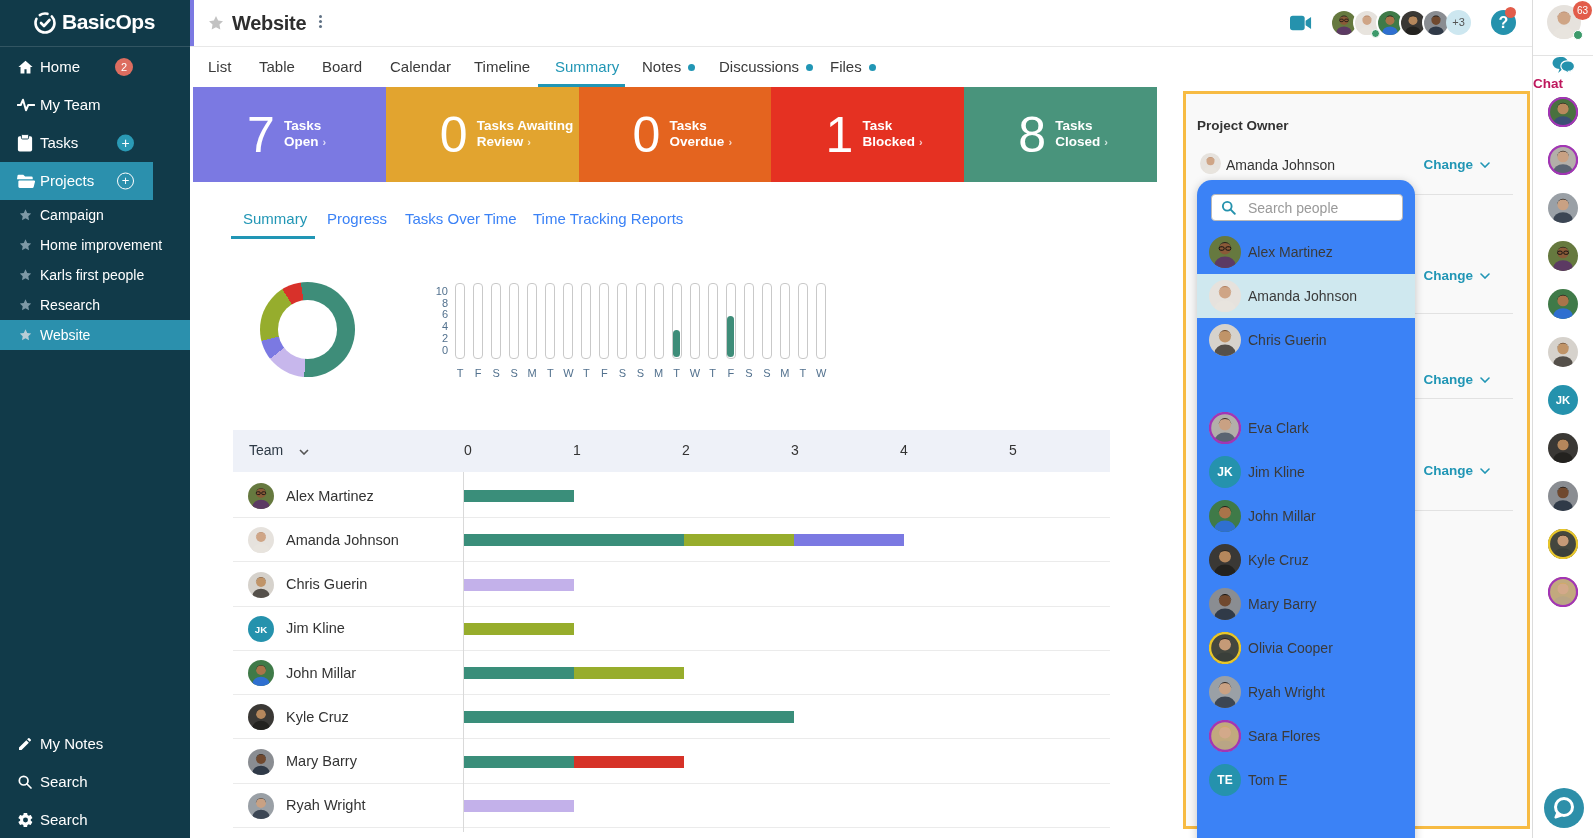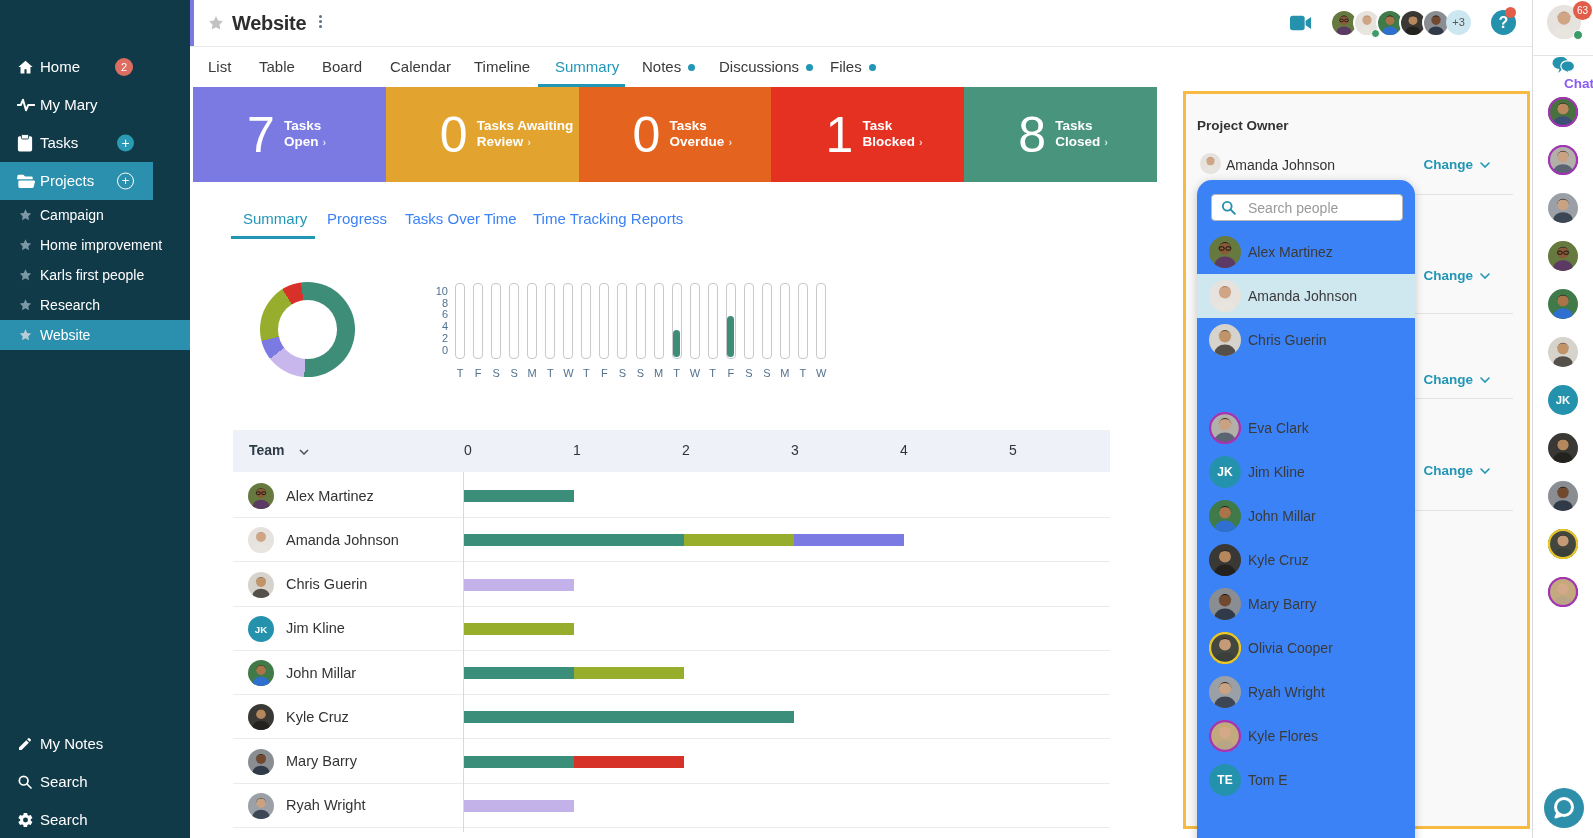--- a/index.html
+++ b/index.html
@@ -72,32 +72,39 @@
 </style></head>
 <body>
 <svg width="0" height="0" style="position:absolute">
     <defs>
       <clipPath id="cp32">
         <circle cx="16" cy="16" r="16"></circle>
       </clipPath>
     </defs>
   </svg>
 <div id="sb">
+<div class="logo">
+      <svg width="24" height="24" style="position:absolute;left:33px;top:11px" viewBox="0 0 24 24">
+        <circle cx="12" cy="12" r="9.5" fill="none" stroke="#fff" stroke-width="2.6" stroke-dasharray="42 5 8 5" stroke-dashoffset="8" stroke-linecap="round"></circle>
+        <path d="M8 12 l3 3 l5.5 -6" fill="none" stroke="#fff" stroke-width="2.6" stroke-linecap="round" stroke-linejoin="round"></path>
+      </svg>
+      <div style="position:absolute;left:62px;top:10px;font-size:21px;font-weight:bold;letter-spacing:-0.5px">BasicOps</div>
+    </div>
 <div class="mitem" style="top:48px">
       <svg width="17" height="17" viewBox="0 0 24 24" fill="#fff">
         <path d="M12 3 L2 12 h3 v9 h5.5 v-6 h3 v6 H19 v-9 h3 z"></path>
       </svg>
       <span class="txt">Home</span>
       <span class="badge">2</span>
     </div>
 <div class="mitem" style="top:86px">
       <svg width="18" height="14" viewBox="0 0 24 18" fill="none" stroke="#fff" stroke-width="2.6" stroke-linecap="round" stroke-linejoin="round">
         <path d="M1 9 h4 l3 -7 l4 14 l3 -7 h8"></path>
       </svg>
-      <span class="txt">My Mary</span>
+      <span class="txt">My Team</span>
     </div>
 <div class="mitem" style="top:124px">
       <svg width="16" height="18" viewBox="0 0 18 20" fill="#fff">
         <rect x="1" y="2.5" width="16" height="17" rx="2"></rect>
         <rect x="5" y="0.5" width="8" height="5" rx="1.2" stroke="#113a49" stroke-width="1"></rect>
       </svg>
       <span class="txt">Tasks</span>
       <span style="position:absolute;right:19px;top:50%;transform:translateY(-50%);width:17px;height:17px;border-radius:50%;background:#2a9ab5;color:#fff;font-size:14px;line-height:16px;text-align:center">+</span>
     </div>
 <div class="mitem" style="top:162px;background:#2b90ad">
@@ -302,21 +309,21 @@
 <div class="vbar" style="left:306.85px"></div>
 <div class="xlab" style="left:306.85px">S</div>
 <div class="vbar" style="left:324.90000000000003px"></div>
 <div class="xlab" style="left:324.90000000000003px">M</div>
 <div class="vbar" style="left:342.95px"></div>
 <div class="xlab" style="left:342.95px">T</div>
 <div class="vbar" style="left:361.0px"></div>
 <div class="xlab" style="left:361.0px">W</div>
 </div>
 <div id="thead">
-    <span style="position:absolute;left:16px;top:12px;font-weight:bold">Team</span>
+    <span style="position:absolute;left:16px;top:12px;font-weight:normal">Team</span>
     <svg width="10" height="6" style="position:absolute;left:66px;top:19px" viewBox="0 0 10 6" fill="none" stroke="#555" stroke-width="1.6">
       <path d="M1 1 L5 5 L9 1"></path>
     </svg>
 <span class="num" style="left:231px">0</span>
 <span class="num" style="left:340px">1</span>
 <span class="num" style="left:449px">2</span>
 <span class="num" style="left:558px">3</span>
 <span class="num" style="left:667px">4</span>
 <span class="num" style="left:776px">5</span>
 </div>
@@ -568,21 +575,21 @@
 <div class="ditem" style="top:534px">
       <svg width="32" height="32" style="" viewBox="0 0 32 32">
         <circle cx="16" cy="16" r="16" fill="#c2a97e"></circle>
         <g clip-path="url(#cp32)">
           <ellipse cx="16" cy="29" rx="10.5" ry="8.5" fill="#b9a585"></ellipse>
           <circle cx="16" cy="12.5" r="6" fill="#d3a98a"></circle>
           <path d="M9.6 12.5 a6.4 6.4 0 0 1 12.8 0 l-1.2 -3.4 a6 4.4 0 0 0 -10.4 0 z" fill="#d3a960"></path>
         </g>
         <circle cx="16" cy="16" r="15" fill="none" stroke="#a235b5" stroke-width="2.4"></circle>
       </svg>
-      <span class="nm">Kyle Flores</span>
+      <span class="nm">Sara Flores</span>
     </div>
 <div class="ditem" style="top:578px">
       <svg width="32" height="32" style="" viewBox="0 0 32 32">
         <circle cx="16" cy="16" r="16" fill="#2592ad"></circle>
         <text x="16" y="16" dy="0.36em" text-anchor="middle" fill="#fff" font-family="Liberation Sans" font-weight="bold" font-size="12">TE</text>
       </svg>
       <span class="nm">Tom E</span>
     </div>
 </div>
 <div id="rb">
@@ -594,21 +601,21 @@
           <path d="M9.6 12.5 a6.4 6.4 0 0 1 12.8 0 l-1.2 -3.4 a6 4.4 0 0 0 -10.4 0 z" fill="#b17d5d"></path>
         </g>
       </svg></div>
 <div style="position:absolute;left:40px;top:1px;width:19px;height:19px;border-radius:50%;background:#e25c4a;color:#fff;font-size:10px;text-align:center;line-height:19px">63</div>
 <div style="position:absolute;left:40px;top:30px;width:10px;height:10px;border-radius:50%;background:#3d9a6b;border:1.5px solid #fff"></div>
 <div class="sep"></div>
 <svg width="24" height="19" style="position:absolute;left:19px;top:57px" viewBox="0 0 24 19" fill="#2592ad">
       <path d="M7.5 0 a7 6 0 0 0 0 12 l-1.3 4 4.3 -4 a7 6 0 0 0 -3 -12 z"></path>
       <path d="M16.5 4 a6 5.2 0 0 1 0 10.4 l2.6 3.4 -5.6 -3.4 a6 5.2 0 0 1 3 -10.4 z" stroke="#fff" stroke-width="1.2"></path>
     </svg>
-<div style="position:absolute;left:0;top:76px;width:61px;text-align:right;font-size:13.5px;font-weight:bold;color:#8b5cf6">Chat</div>
+<div style="position:absolute;left:0;top:76px;width:61px;text-align:left;font-size:13.5px;font-weight:bold;color:#be185d">Chat</div>
 <div class="rbav" style="top:97px"><svg width="30" height="30" style="" viewBox="0 0 32 32">
         <circle cx="16" cy="16" r="16" fill="#49713f"></circle>
         <g clip-path="url(#cp32)">
           <ellipse cx="16" cy="29" rx="10.5" ry="8.5" fill="#3c4f75"></ellipse>
           <circle cx="16" cy="12.5" r="6" fill="#b9895d"></circle>
           <path d="M9.6 12.5 a6.4 6.4 0 0 1 12.8 0 l-1.2 -3.4 a6 4.4 0 0 0 -10.4 0 z" fill="#23201c"></path>
         </g>
         <circle cx="16" cy="16" r="15" fill="none" stroke="#a235b5" stroke-width="2.4"></circle>
       </svg></div>
 <div class="rbav" style="top:145px"><svg width="30" height="30" style="" viewBox="0 0 32 32">

